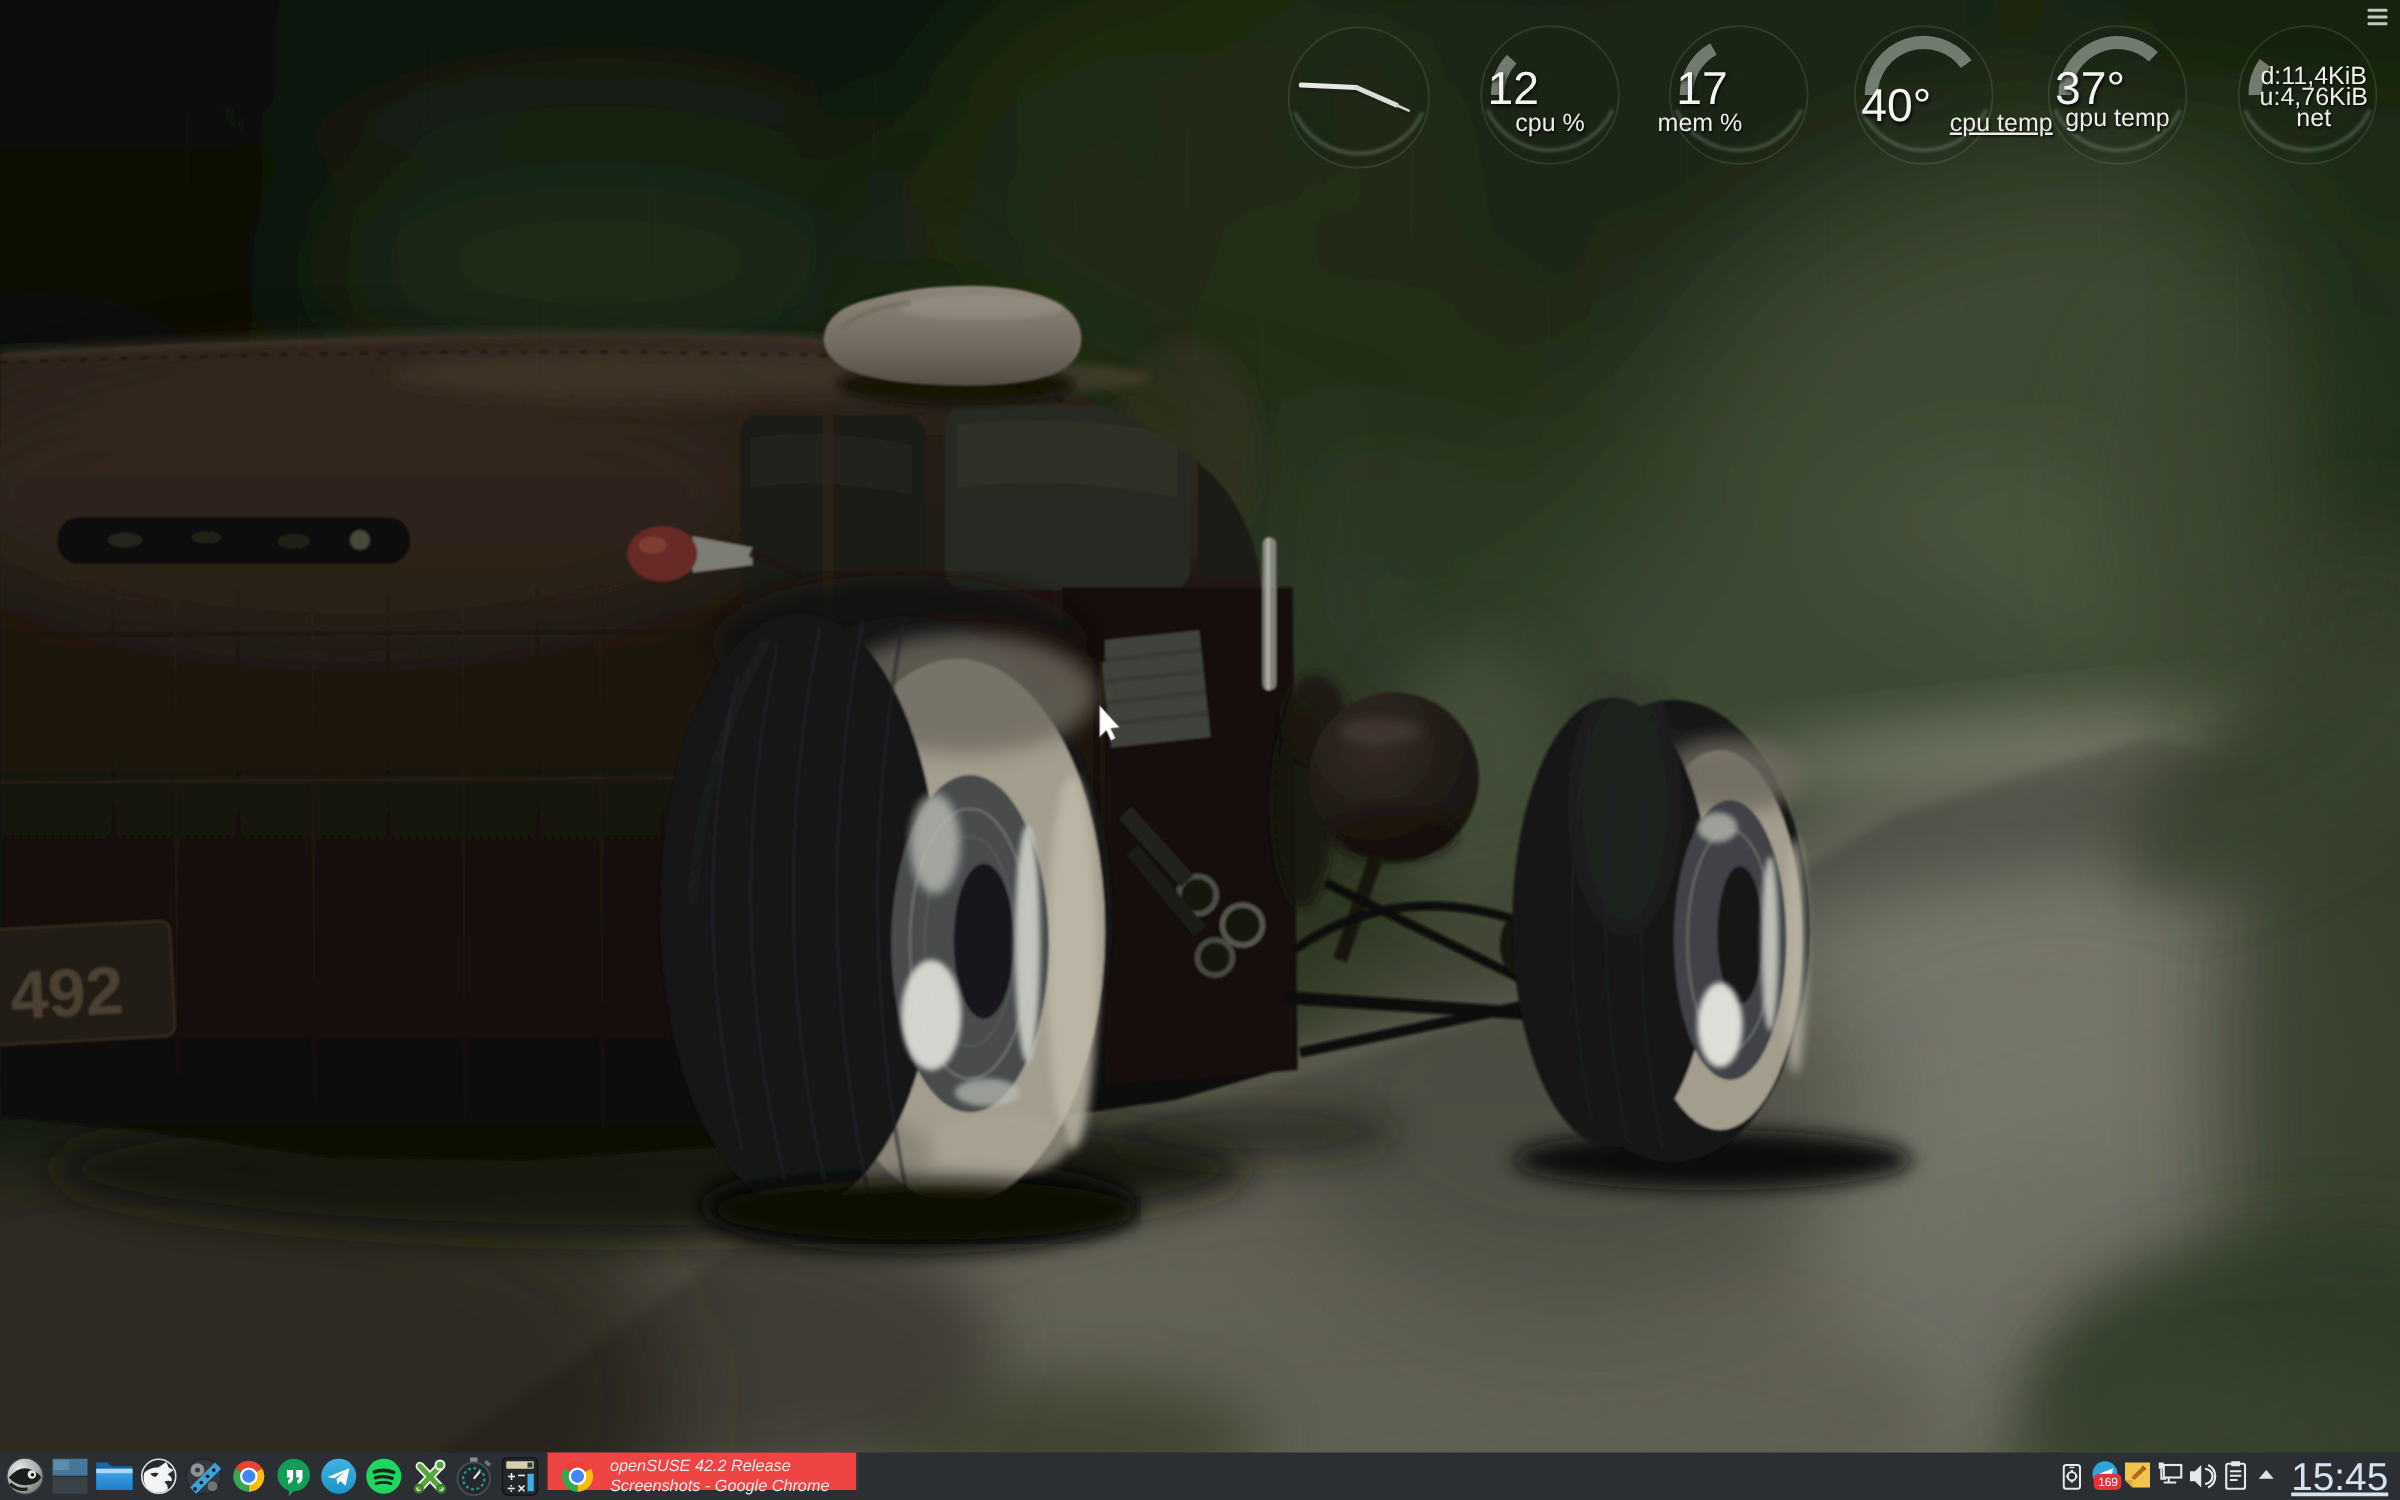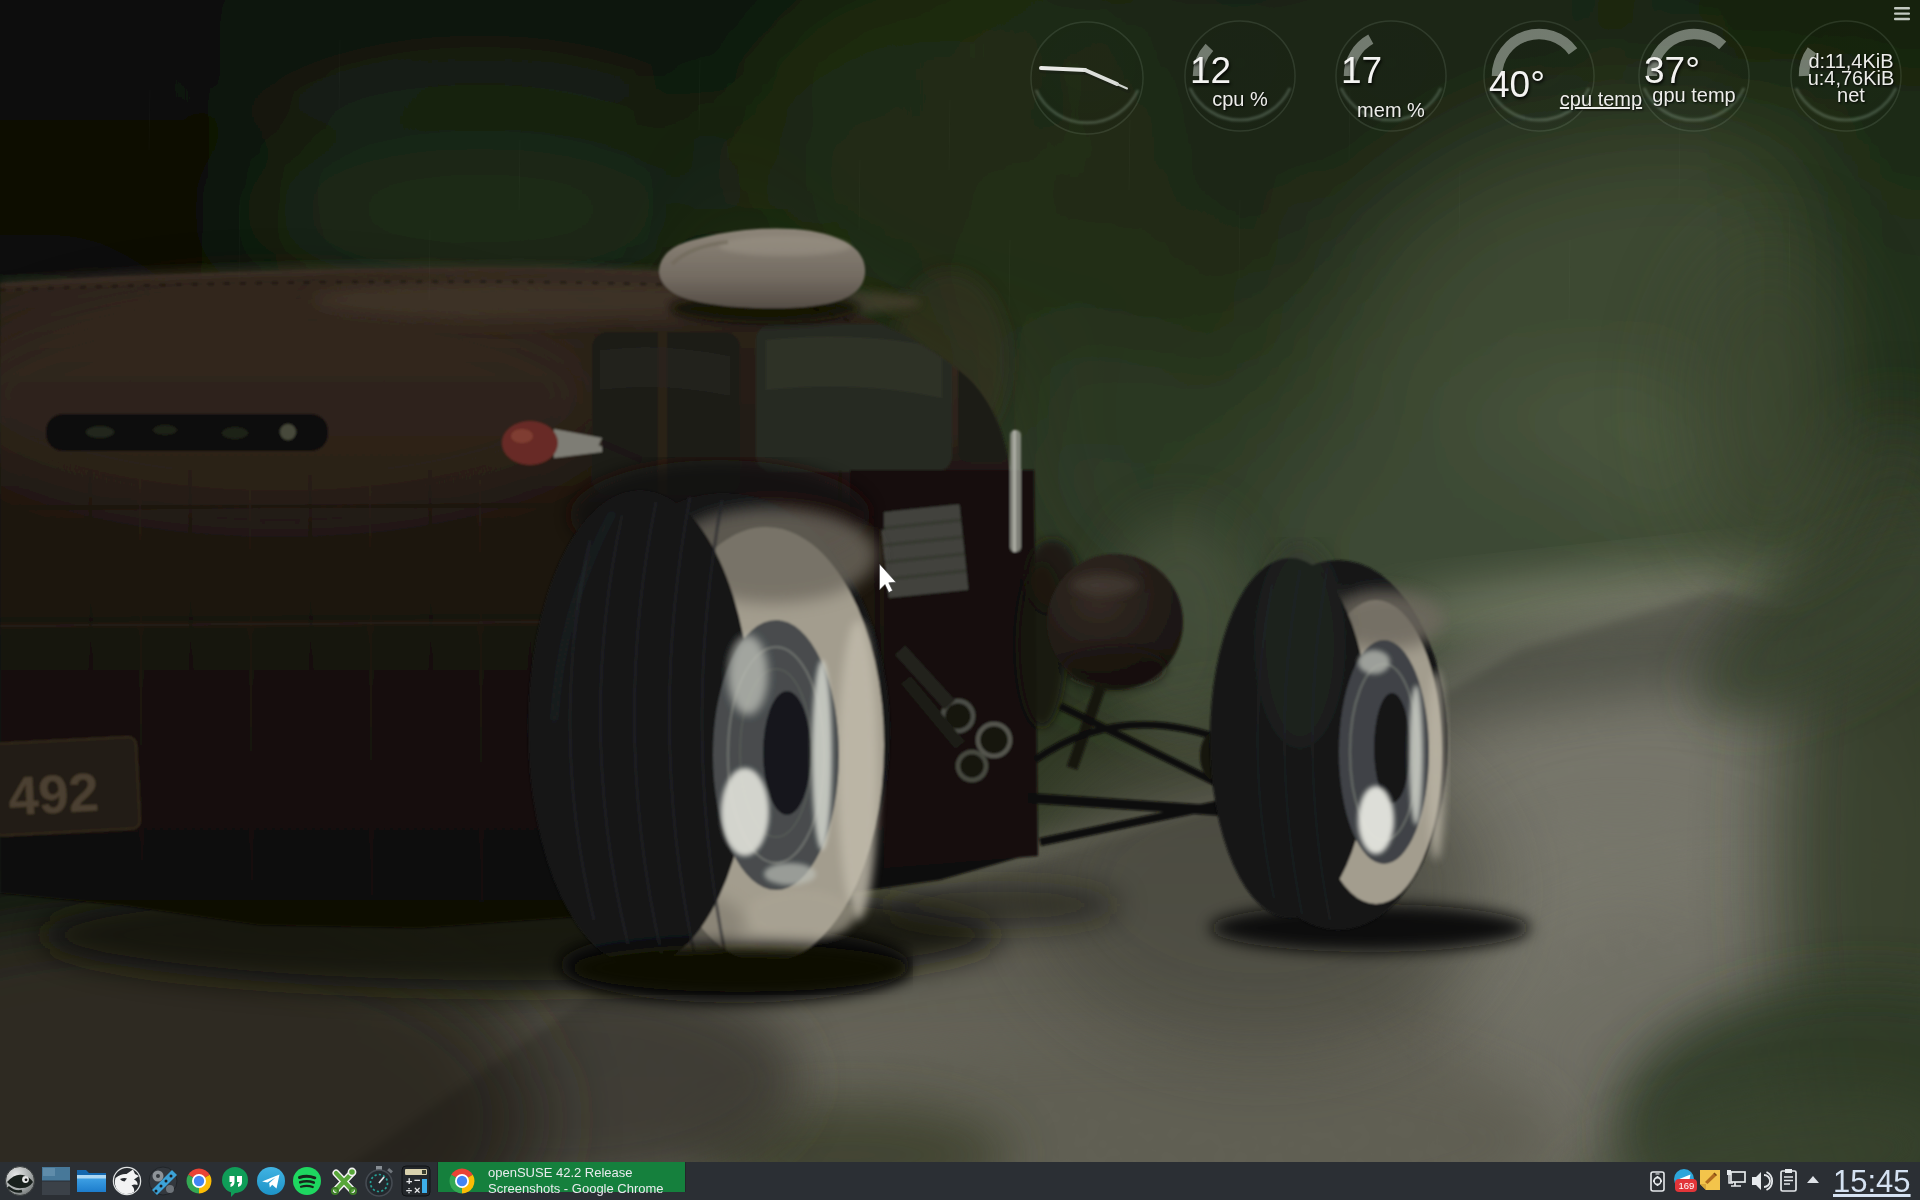--- a/index.html
+++ b/index.html
@@ -1,21 +1,21 @@
 <!DOCTYPE html>
 <html><head>
 <meta charset="utf-8">
 <style>
   html,body{margin:0;padding:0;width:1920px;height:1200px;overflow:hidden;background:#2a3322;}
   *{font-family:"Liberation Sans", sans-serif;}
   #wall{position:absolute;left:0;top:0;width:1920px;height:1200px;}
   .wnum{position:absolute;color:#f3f3f1;font-size:37px;text-align:left;text-shadow:1px 2px 3px rgba(0,0,0,.85);}
   .wlab{position:absolute;color:#ededea;font-size:20px;text-align:center;text-shadow:1px 1px 2px rgba(0,0,0,.85);}
   #panel{position:absolute;left:0;top:1162px;width:1920px;height:38px;background:#2b2f34;}
-  #task{position:absolute;left:437px;top:0px;width:247px;height:30px;background:#15803d;border-left:1px solid #23262a;border-right:1px solid #23262a;}
+  #task{position:absolute;left:437px;top:0px;width:247px;height:30px;background:#ef4444;border-left:1px solid #23262a;border-right:1px solid #23262a;font-style:italic;}
   #task .txt{position:absolute;left:50px;top:3px;color:#e9ebee;font-size:13px;line-height:16px;white-space:nowrap;}
   #clocktxt{position:absolute;left:1833px;top:2px;width:88px;color:#d5e2f2;font-size:31px;letter-spacing:0px;text-decoration:underline;}
 </style>
 </head>
 <body>
 <svg id="wall" viewBox="0 0 1920 1200" width="1920" height="1200">
 <defs>
   <filter id="b60" x="-60%" y="-60%" width="220%" height="220%">
         <feGaussianBlur stdDeviation="60"></feGaussianBlur>
       </filter>
@@ -359,21 +359,21 @@
   <g fill="rgba(225,230,225,0.85)">
     <rect x="1894" y="7" width="16" height="2.4" rx="1"></rect>
     <rect x="1894" y="12.4" width="16" height="2.4" rx="1"></rect>
     <rect x="1894" y="17.8" width="16" height="2.4" rx="1"></rect>
   </g>
 </svg>
 
 <div class="wnum" style="left:1190px;top:50px;width:100px;">12</div>
 <div class="wlab" style="left:1190px;top:88px;width:100px;">cpu %</div>
 <div class="wnum" style="left:1341px;top:50px;width:100px;">17</div>
-<div class="wlab" style="left:1341px;top:88px;width:100px;margin-top:11px;">mem %</div>
+<div class="wlab" style="left:1310px;top:88px;width:100px;">mem %</div>
 <div class="wnum" style="left:1489px;top:64px;width:100px;">40°</div>
 <div class="wlab" style="left:1551px;top:88px;width:100px;text-decoration:underline;">cpu temp</div>
 <div class="wnum" style="left:1644px;top:50px;width:100px;">37°</div>
 <div class="wlab" style="left:1644px;top:84px;width:100px;">gpu temp</div>
 <div class="wlab" style="left:1796px;top:53px;width:110px;line-height:17px;">d:11,4KiB<br>u:4,76KiB<br>net</div>
 
 <div id="panel">
   <div id="task">
     <div class="txt">openSUSE 42.2 Release<br>Screenshots - Google Chrome</div>
   </div>

